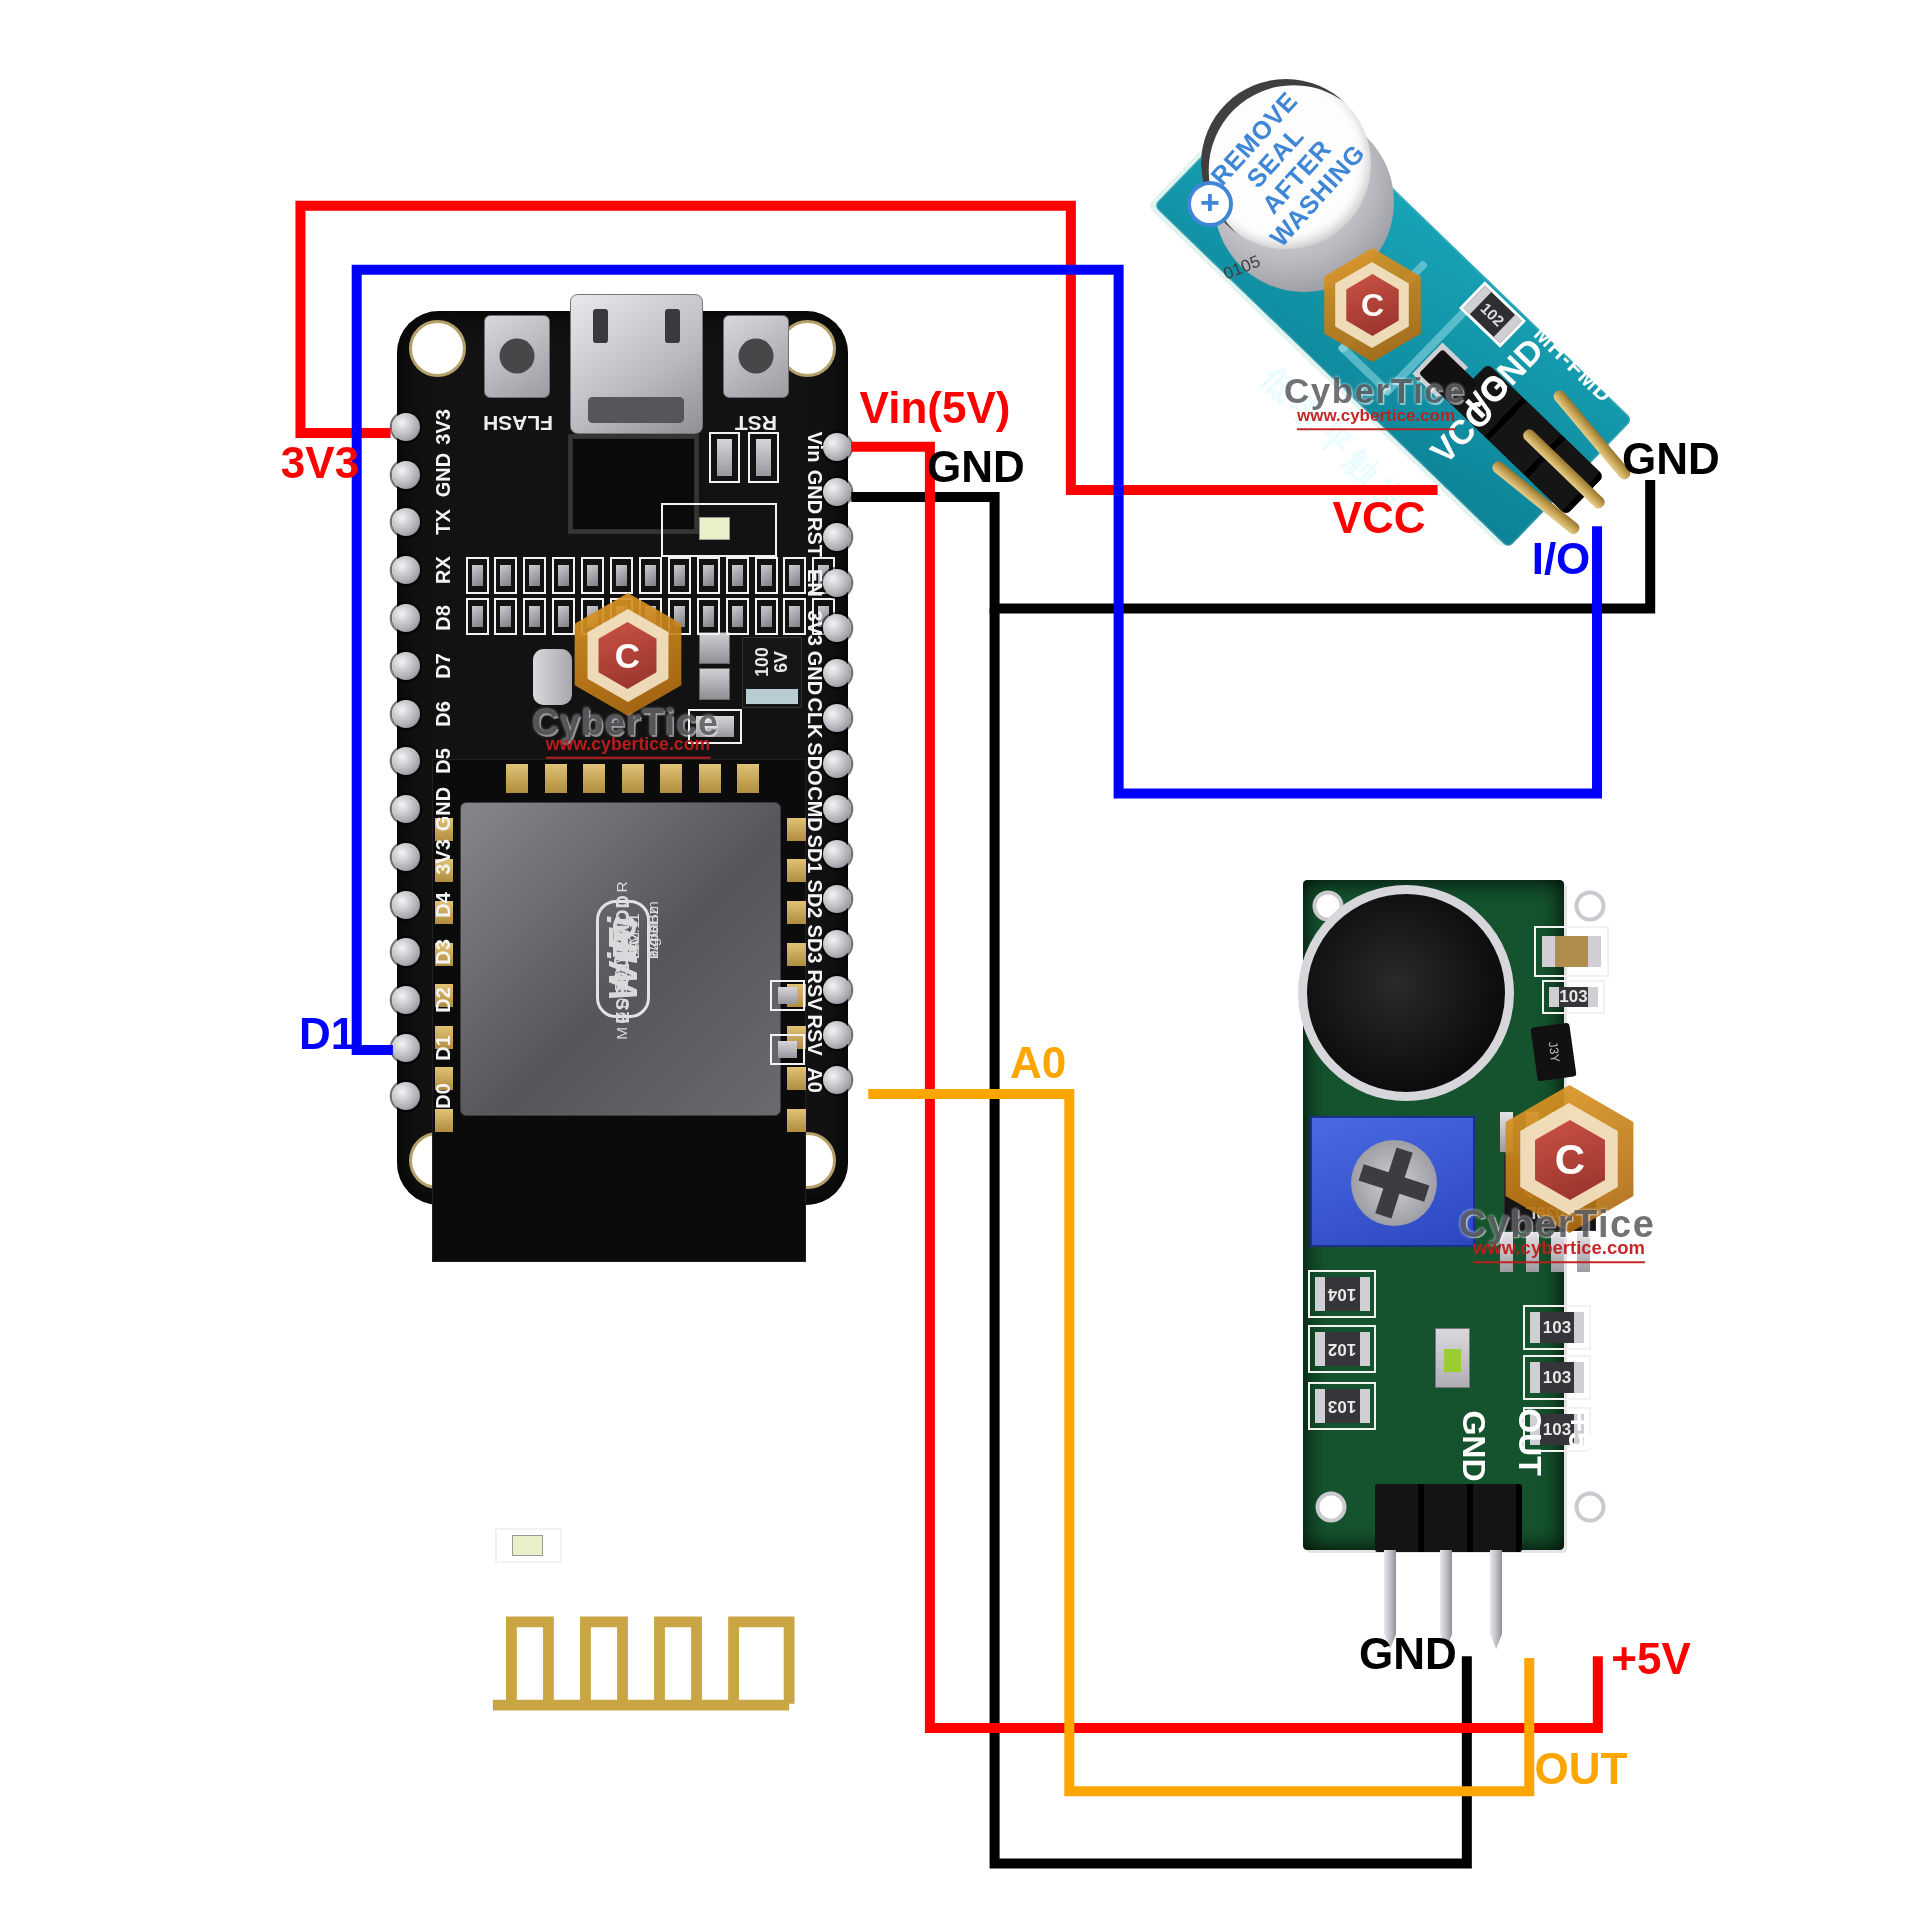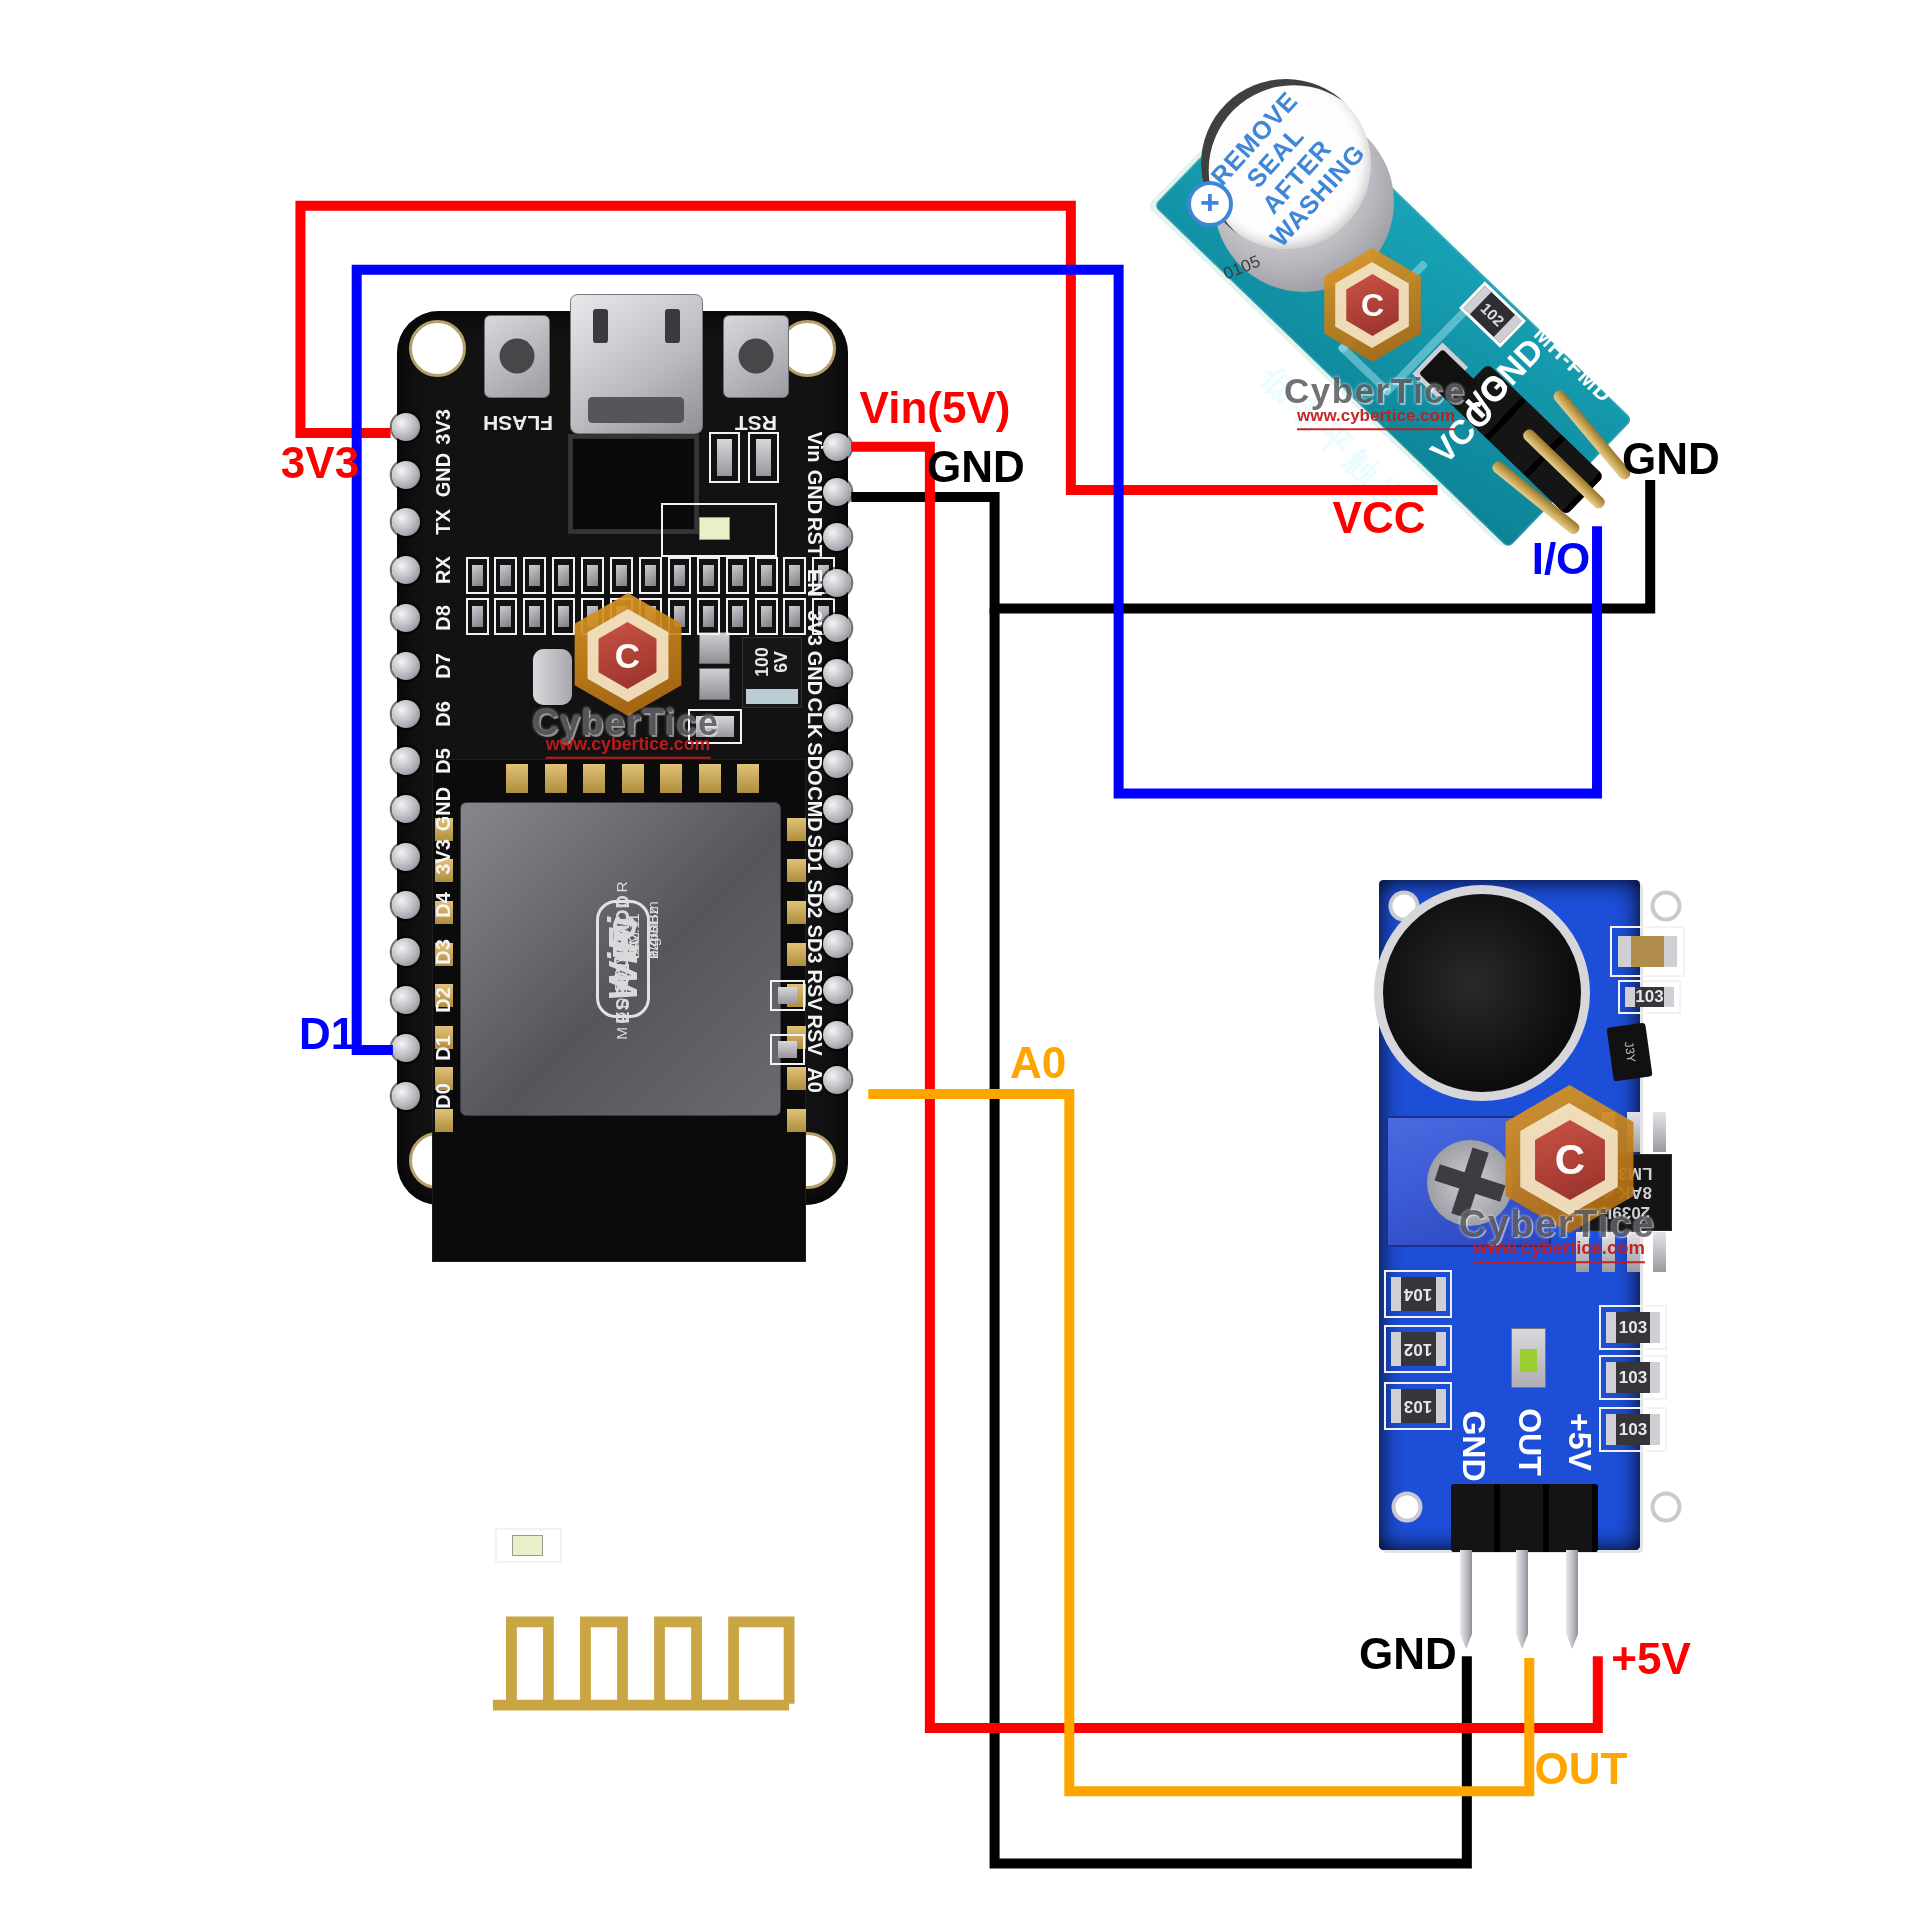--- a/index.html
+++ b/index.html
@@ -79,21 +79,21 @@
   .bz-serial{left:1242px;top:268px;transform:translate(-50%,-50%) rotate(-22deg);color:#3a3a3a;font-size:17px;z-index:13;}
   .bz-plus{left:1187px;top:181px;width:46px;height:46px;border-radius:50%;background:#fff;border:4.6px solid #3f87d6;
            z-index:14;color:#3f87d6;font-size:34px;font-weight:700;text-align:center;line-height:35px;}
   .bz-smd{left:1467px;top:299px;width:51px;height:31px;transform:rotate(44deg);background:#2e2e33;z-index:8;
           border-left:9.2px solid #cfcfd4;border-right:9.2px solid #cfcfd4;box-shadow:0 0 0 3.1px #fff;}
   .bz-smd span{position:absolute;left:50%;top:50%;transform:translate(-50%,-50%);color:#ddd;font-size:15.4px;font-weight:700;}
   .bz-tr{left:1424px;top:361px;width:48px;height:34px;transform:rotate(44deg);background:#111;border-radius:3.1px;z-index:8;
          box-shadow:-10.8px 0 0 -6.2px #cfcfd4, -10.8px 10.8px 0 -6.2px #cfcfd4, -10.8px -10.8px 0 -6.2px #cfcfd4;}
 
   
-  .sensor{left:1379px;top:880px;width:261px;height:670px;background:#1d4ed8;border-radius:4.6px;z-index:5;
+  .sensor{left:1303px;top:880px;width:261px;height:670px;background:#14532d;border-radius:4.6px;z-index:5;
           box-shadow:inset 0 0 23px #000, 3.1px 3.1px 0 rgba(210,210,210,.6);}
   .shole{width:31px;height:31px;border-radius:50%;background:#fff;border:4.6px solid #c9c9cf;transform:translate(-50%,-50%);}
   .mic{left:-4.6px;top:4.6px;width:216px;height:216px;border-radius:50%;background:radial-gradient(circle at 45% 45%,#2a2a2a,#0c0c0c 70%);
        border:9.2px solid #d6d6db;}
   .trimpot{left:7px;top:236px;width:165px;height:131px;background:linear-gradient(160deg,#4a6ae2,#2b47c0);border:2.3px solid #1d2f8a;}
   .trimscrew{left:39px;top:21.6px;width:86px;height:86px;border-radius:50%;background:radial-gradient(circle,#cfcfd4,#8a8a92);}
   .trimscrew:before,.trimscrew:after{content:"";position:absolute;left:50%;top:50%;background:#3c3c42;}
   .trimscrew:before{width:69px;height:17px;transform:translate(-50%,-50%) rotate(18deg);}
   .trimscrew:after{width:17px;height:69px;transform:translate(-50%,-50%) rotate(18deg);}
   .lmchip{left:201px;top:274px;width:92px;height:77px;background:#141416;border:1.5px solid #2a2a2e;}

